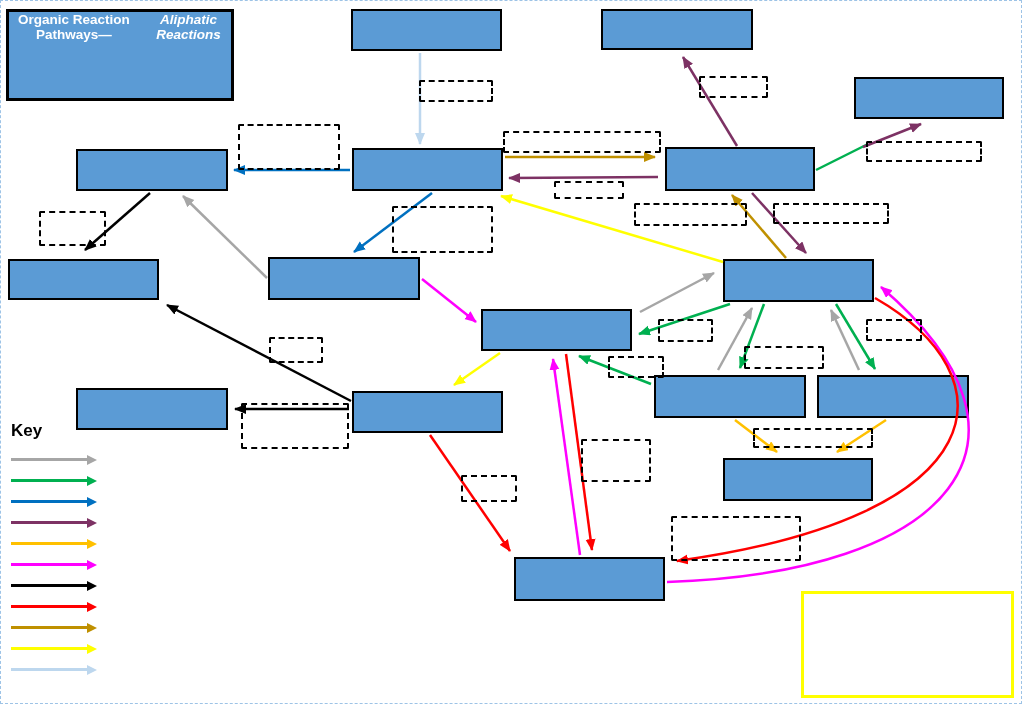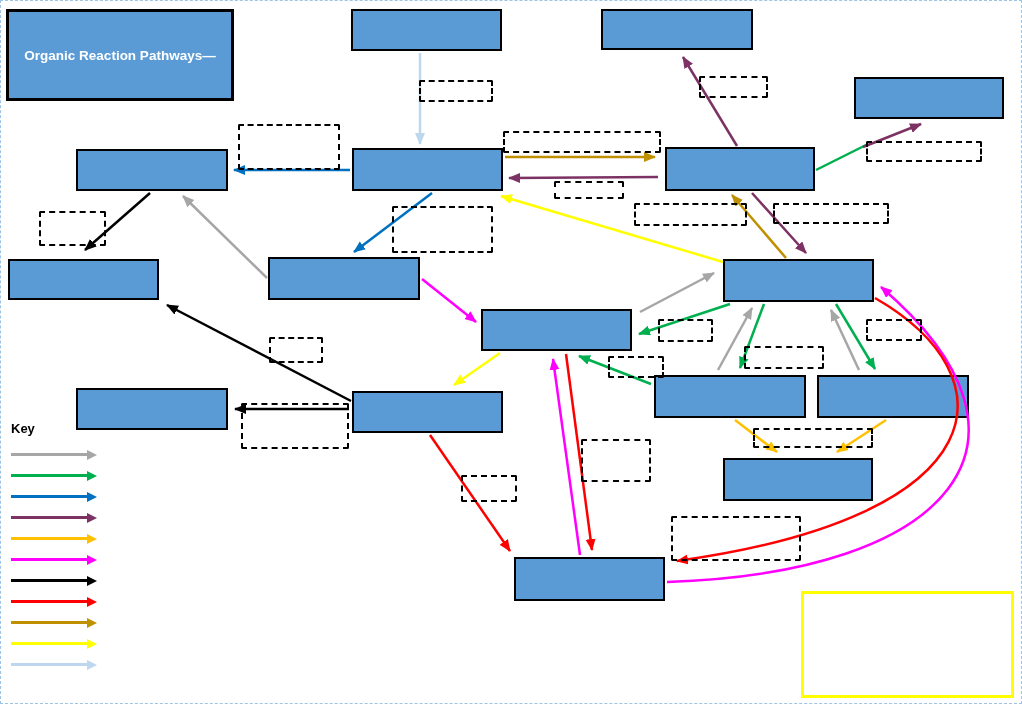--- a/index.html
+++ b/index.html
@@ -10,48 +10,49 @@
     overflow:hidden;background:#fff;
   }
   .bluebox{
     position:absolute;background:#5B9BD5;border:2px solid #000;
     box-sizing:border-box;z-index:1;
   }
   .thick{border-width:3px;}
   #title-box{
     left:5px;top:8px;width:228px;height:92px;
     color:#fff;text-align:center;font-weight:bold;font-size:13.5px;
-    display:flex;flex-direction:column;justify-content:center;gap:7px;
+    display:flex;flex-direction:row;justify-content:space-between;gap:7px;
   }
   #title-box .t3{font-style:italic;}
   .dashedbox{
     position:absolute;border:2px dashed #000;background:transparent;
     box-sizing:border-box;z-index:3;border-radius:2px;
   }
   #notes-box{
     position:absolute;left:800px;top:590px;width:213px;height:107px;
     border:3px solid #FFFF00;background:#fff;box-sizing:border-box;z-index:1;
   }
   #arrows{position:absolute;left:0;top:0;width:1022px;height:704px;z-index:2;pointer-events:none;}
   #key{position:absolute;left:10px;top:420px;z-index:4;}
-  #key-label{font-size:13px;font-weight:bold;color:#000;margin-bottom:8px;}
+  #key-label{font-size:17px;font-weight:bold;color:#000;margin-bottom:8px;}
   .key-row{display:flex;align-items:center;height:21px;width:90px;}
   .key-line{width:76px;height:3px;background:var(--c);}
   .key-head{
     width:0;height:0;border-left:10px solid var(--c);
     border-top:5px solid transparent;border-bottom:5px solid transparent;
   }
 </style>
 </head>
 <body>
 
 <div id="page">
 
   <div id="title-box" class="bluebox thick">
     <div class="t1">Organic Reaction Pathways—</div>
+    <div class="t3">Aliphatic Reactions</div>
   </div>
 
   <div class="bluebox" style="left:350px;top:8px;width:151px;height:42px"></div>
   <div class="bluebox" style="left:600px;top:8px;width:152px;height:41px"></div>
   <div class="bluebox" style="left:853px;top:76px;width:150px;height:42px"></div>
   <div class="bluebox" style="left:75px;top:148px;width:152px;height:42px"></div>
   <div class="bluebox" style="left:351px;top:147px;width:151px;height:43px"></div>
   <div class="bluebox" style="left:664px;top:146px;width:150px;height:44px"></div>
   <div class="bluebox" style="left:7px;top:258px;width:151px;height:41px"></div>
   <div class="bluebox" style="left:267px;top:256px;width:152px;height:43px"></div>

